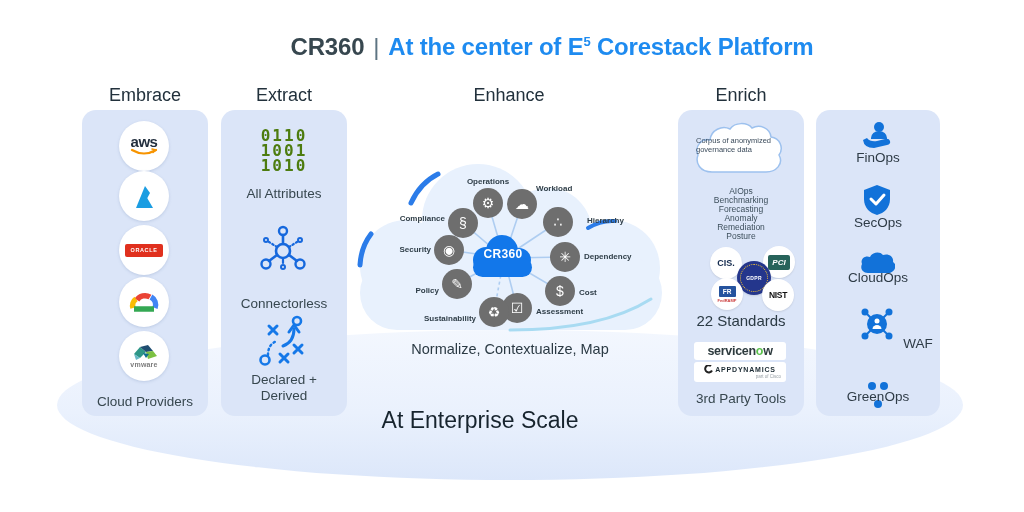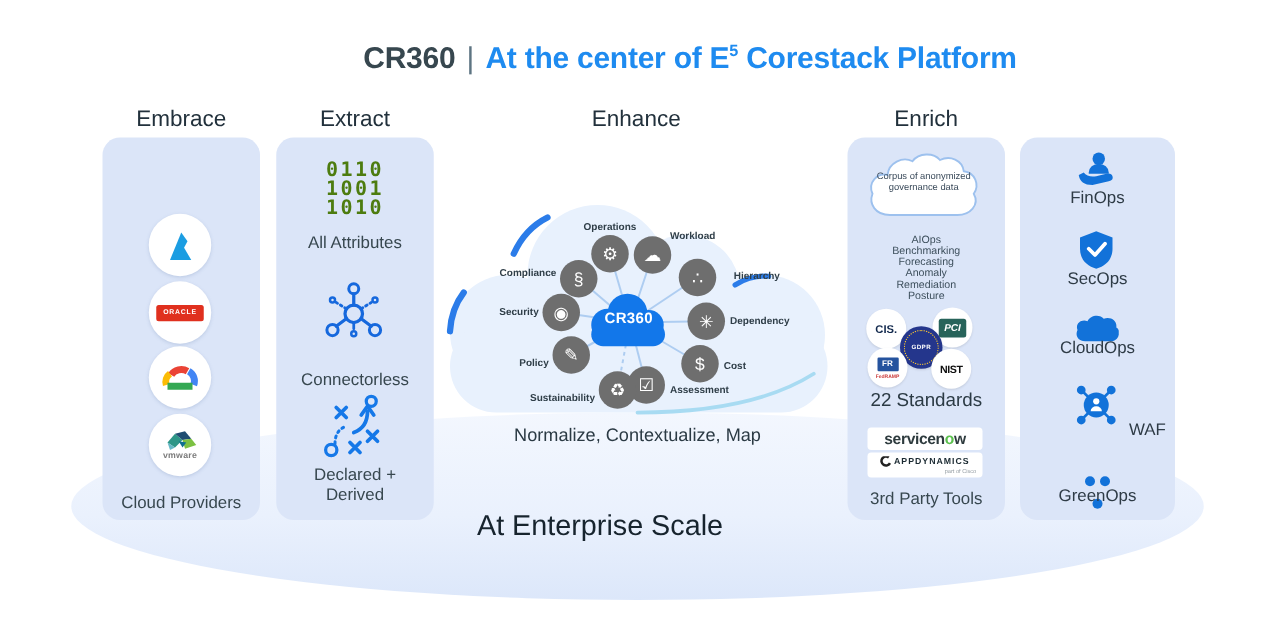--- a/index.html
+++ b/index.html
@@ -31,24 +31,24 @@
   
   .binary{left:221px;width:126px;text-align:center;font-family:"DejaVu Sans Mono",monospace;
           font-weight:bold;color:#4d7c0f;font-size:16px;line-height:15px;letter-spacing:2px;}
   
   .gnode{width:30px;height:30px;border-radius:50%;background:#6e6e6e;display:flex;align-items:center;justify-content:center;}
   .gnode span{color:#fff;font-size:14px;line-height:14px;}
   .nlabel{font-size:8px;font-weight:bold;color:#2f3e48;}
   #cr360-label{left:466px;top:247px;width:74px;text-align:center;color:#fff;font-size:12px;font-weight:700;letter-spacing:.3px;}
   #enhance-caption{left:380px;top:341px;width:260px;text-align:center;font-size:14.5px;color:#2b3a44;}
   
-  #corpus-text{left:696px;top:137px;width:86px;text-align:center;font-size:7.5px;line-height:8.5px;color:#3a4a5a;}
+  #corpus-text{left:696px;top:137px;width:86px;text-align:left;font-size:7.5px;line-height:8.5px;color:#3a4a5a;}
   .cap{left:678px;width:126px;text-align:center;font-size:8.5px;line-height:9.2px;color:#3d4f5c;}
   .std{width:32px;height:32px;border-radius:50%;background:#fff;display:flex;flex-direction:column;
-       align-items:center;justify-content:center;box-shadow:0 1px 2px rgba(0,0,0,.10);}
+       align-items:center;justify-content:center;box-shadow:0 1px 2px rgba(0,0,0,.10);margin-left:17px;}
   .tool-card{left:694px;width:92px;background:#fff;border-radius:3px;display:flex;align-items:center;justify-content:center;}
   
   .expose-label{left:816px;width:124px;text-align:center;font-size:13.5px;color:#2e3b46;}
   .dot{width:8px;height:8px;border-radius:50%;background:#1272d9;display:inline-block;margin:0 2px;}
 </style>
 </head>
 <body>
 
 <div id="stage">
 
@@ -59,20 +59,27 @@
   <div id="platform" class="abs"></div>
   <div id="enterprise-scale" class="abs">At Enterprise Scale</div>
 
   <div class="abs col-header" style="left:221px;width:126px;">Extract</div>
   <div class="abs col-header" style="left:82px;width:126px;">Embrace</div>
   <div class="abs col-header" style="left:419px;width:180px;">Enhance</div>
   <div class="abs col-header" style="left:678px;width:126px;">Enrich</div>
 
   <div class="abs panel" style="left:82px;width:126px;"></div>
 
+  <div class="abs logo-circle" style="top:121px;">
+    <div class="aws-text">aws</div>
+    <svg width="28" height="9" viewBox="0 0 28 9">
+      <path d="M2 2 Q14 9 26 2" stroke="#f79400" stroke-width="2.2" fill="none" stroke-linecap="round"></path>
+      <path d="M26 2 l-4 -1 M26 2 l-3 2.5" stroke="#f79400" stroke-width="1.6" fill="none" stroke-linecap="round"></path>
+    </svg>
+  </div>
 
   <div class="abs logo-circle" style="top:171px;">
     <svg width="30" height="28" viewBox="0 0 30 28">
       <path d="M7 26 L16 4 L21 11 L13 26 Z" fill="#1b9de2"></path>
       <path d="M17 14 L24 26 L10 26 Z" fill="#1b9de2"></path>
     </svg>
   </div>
 
   <div class="abs logo-circle" style="top:225px;">
     <div class="oracle-chip">

